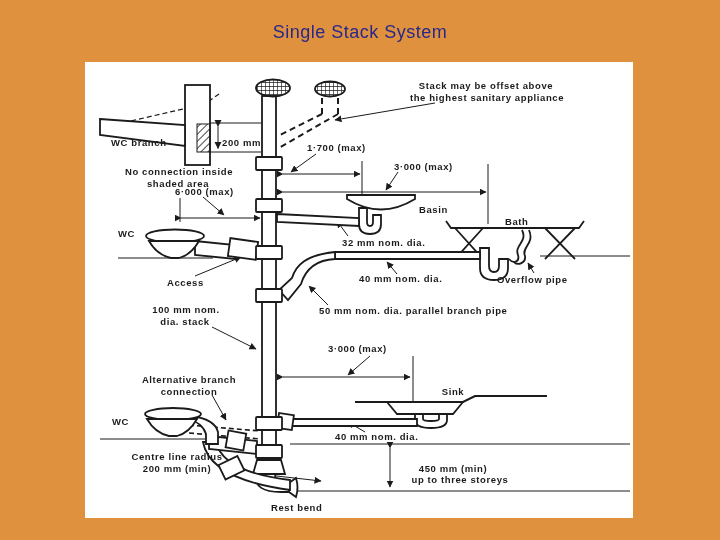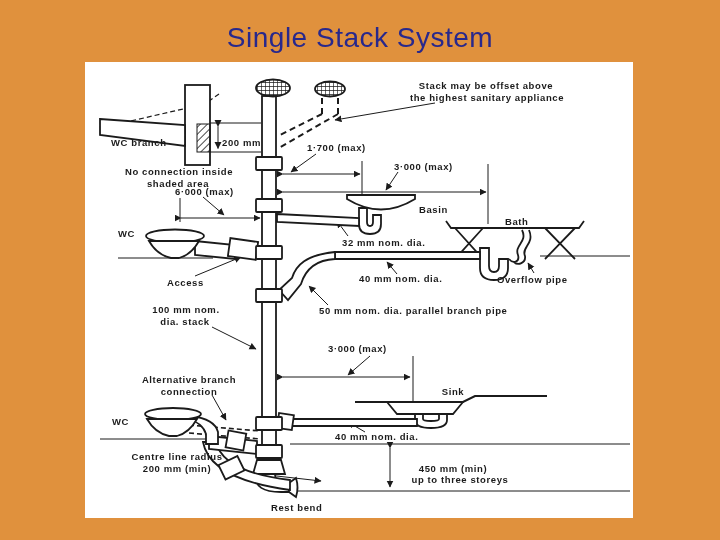--- a/index.html
+++ b/index.html
@@ -3,21 +3,21 @@
 <meta charset="utf-8">
 <style>
   html,body{margin:0;padding:0;}
   body{
     width:720px;height:540px;position:relative;overflow:hidden;
     background:#E0913D;
     font-family:"Liberation Sans", sans-serif;
   }
   .slide-title{
     position:absolute;top:22px;left:0;width:720px;
-    text-align:center;font-size:28px;letter-spacing:0.5px;
+    text-align:center;font-size:18px;letter-spacing:0.5px;
     color:#28288C;font-weight:400;
   }
   .panel{
     position:absolute;left:85px;top:62px;width:548px;height:456px;
     background:#FFFFFF;
   }
   svg text{
     font-family:"Liberation Sans", sans-serif;
     font-size:9.5px;font-weight:bold;letter-spacing:0.6px;fill:#1B1B1B;
   }

